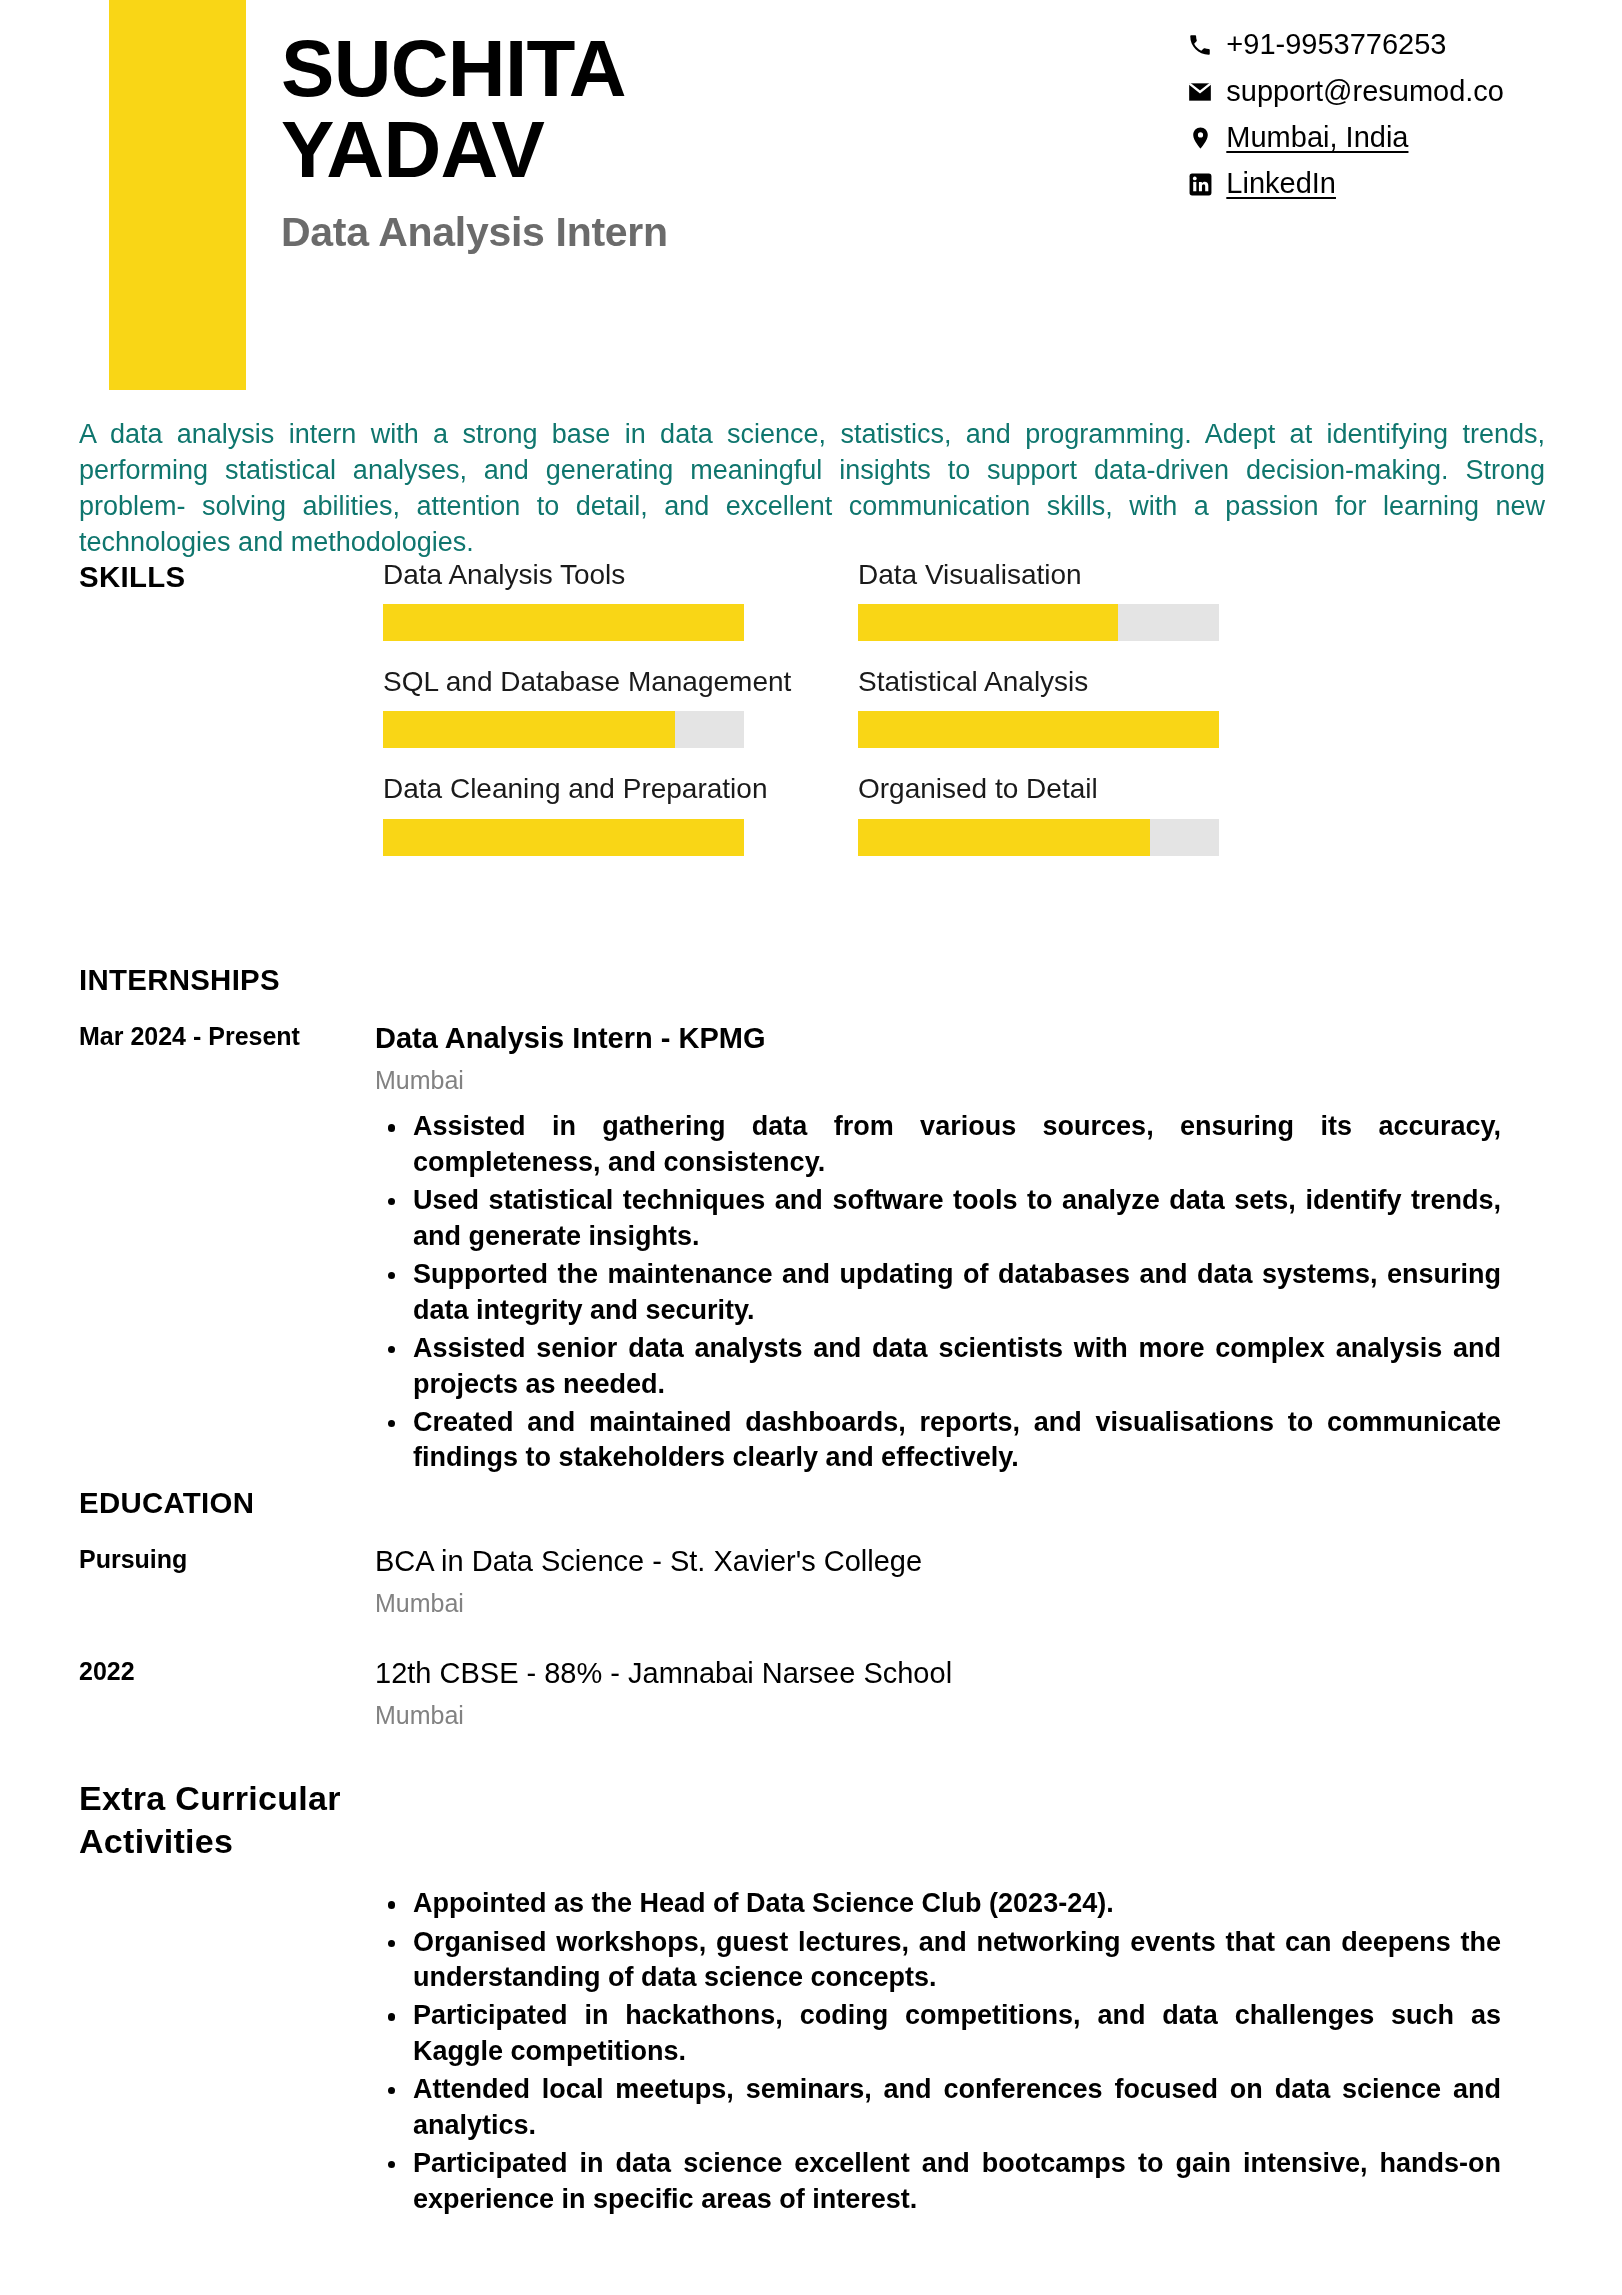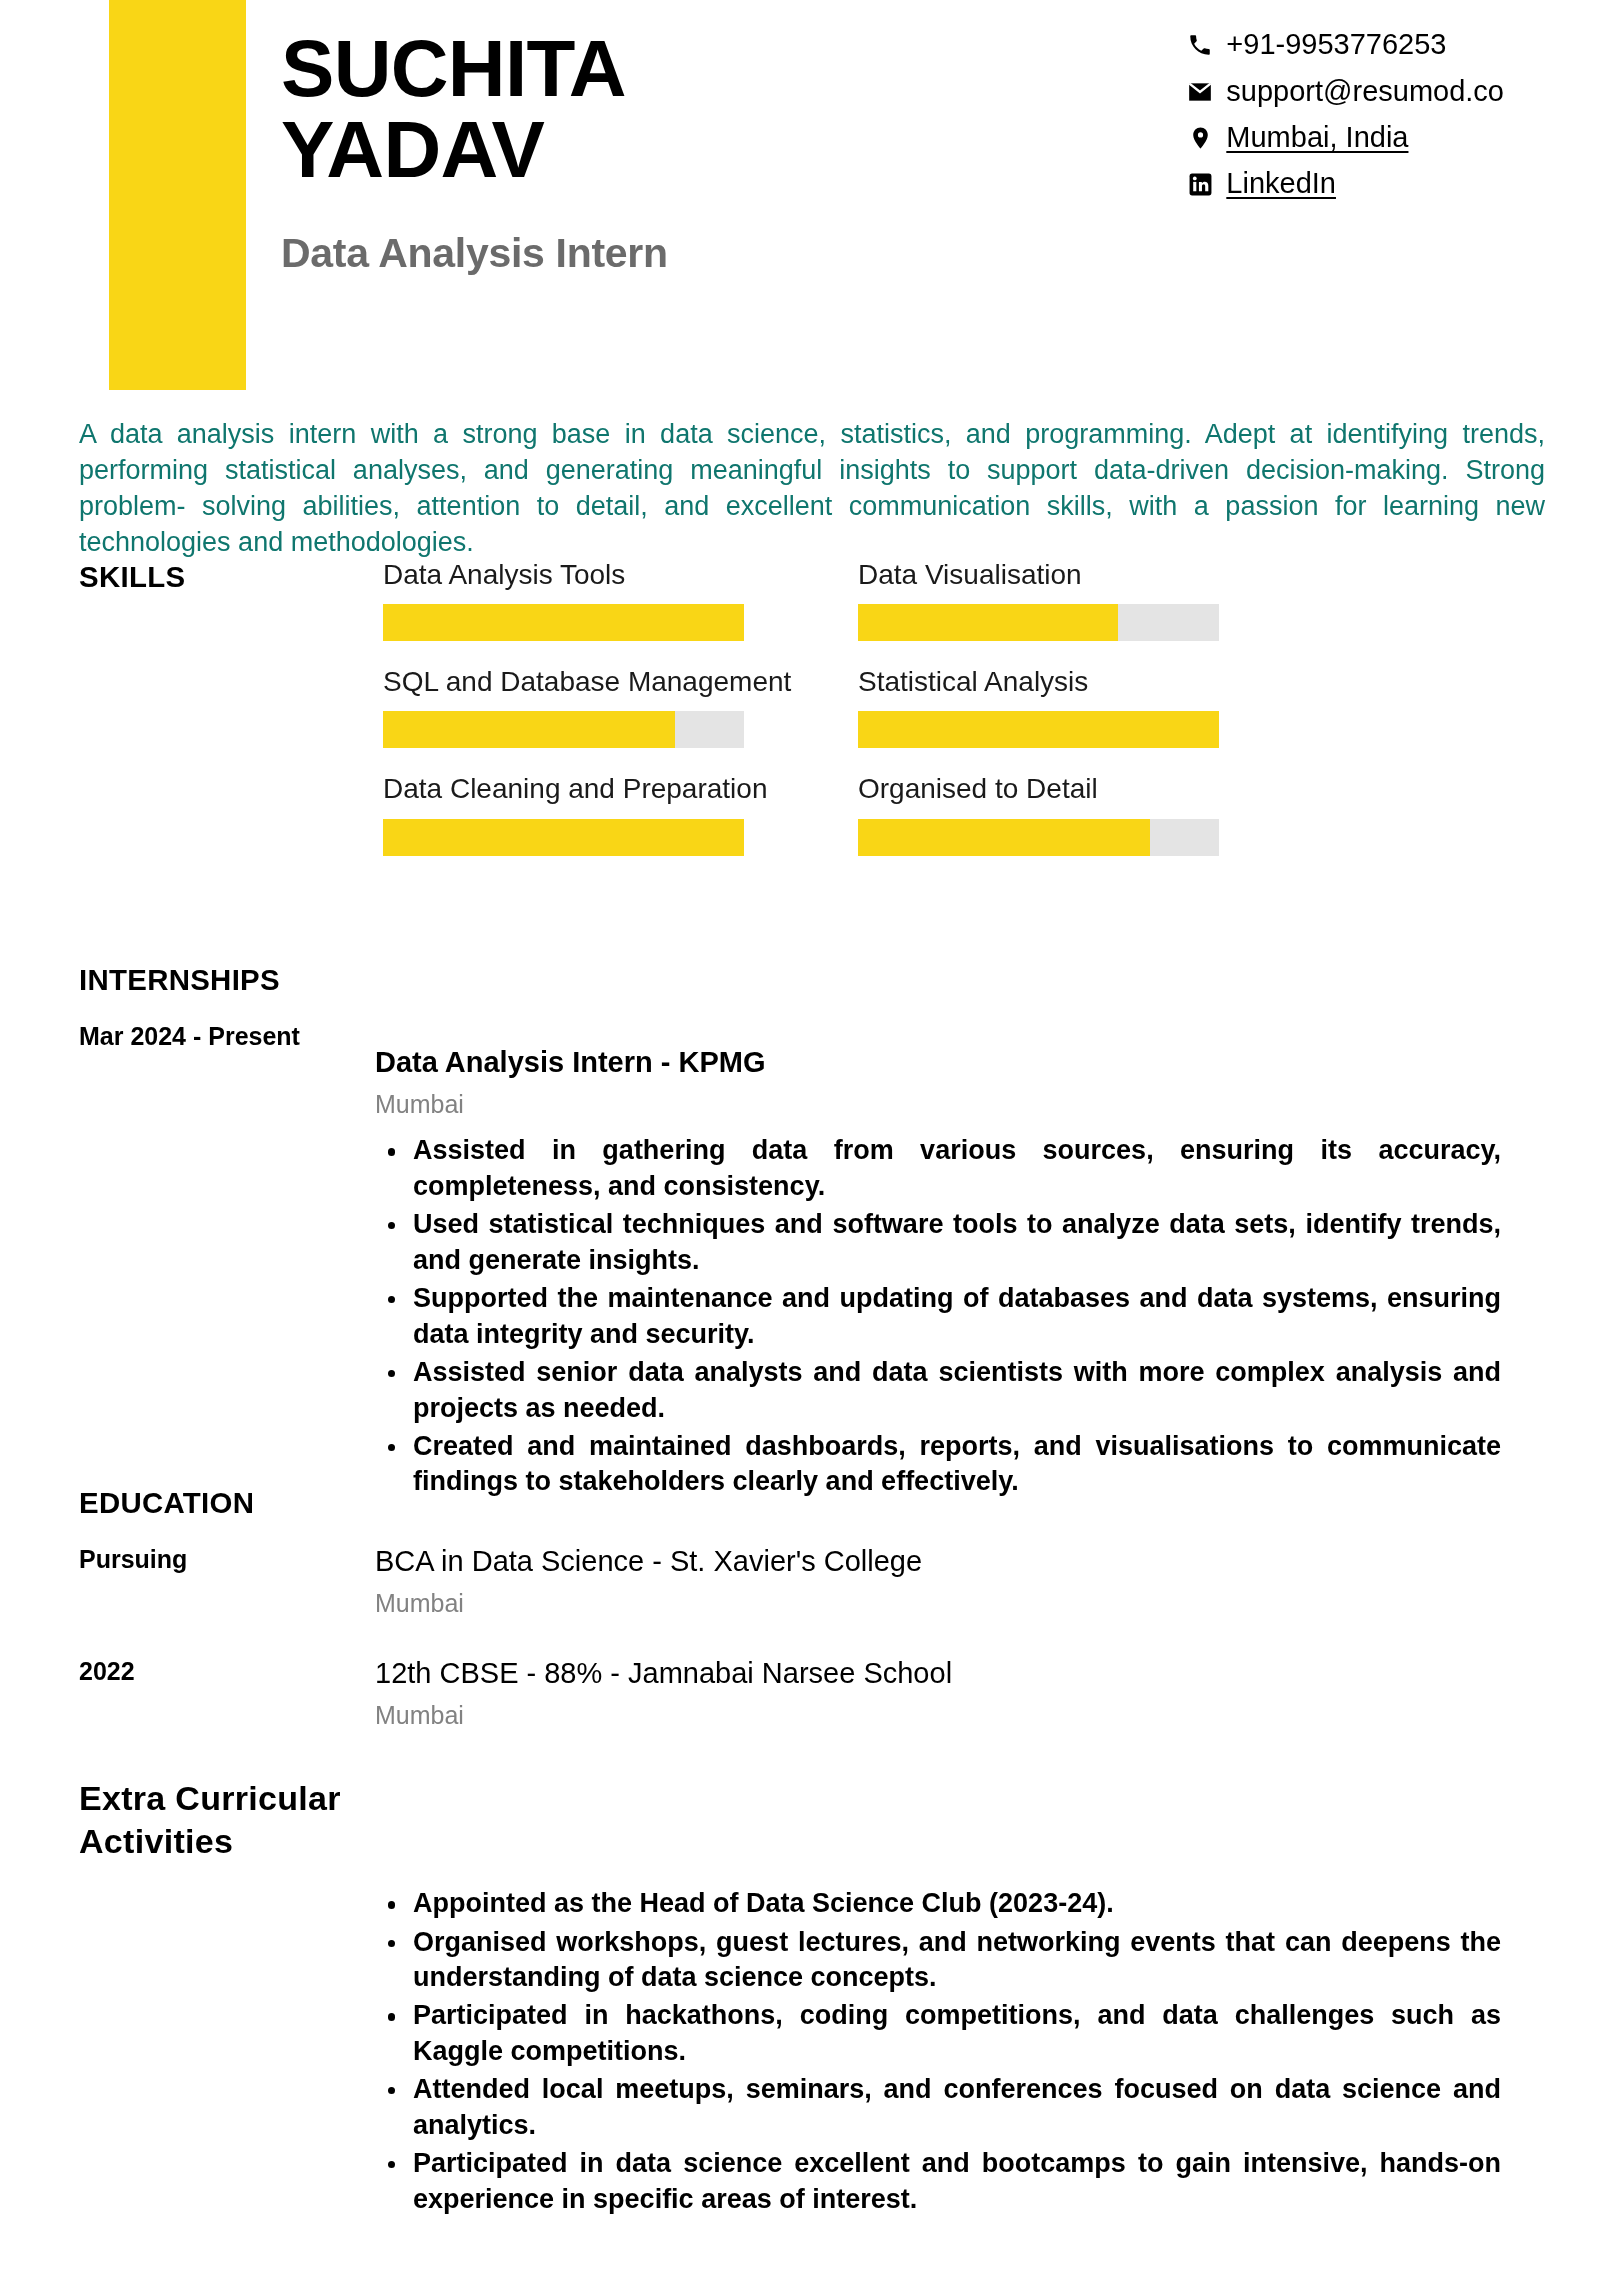--- a/index.html
+++ b/index.html
@@ -42,21 +42,21 @@
   .name-line {
     font-size: 80px;
     font-weight: 700;
     line-height: 1.02;
     letter-spacing: -0.7px;
     color: #000000;
     font-family: "Liberation Sans", sans-serif;
   }
 
   .job-title {
-    margin-top: 39px;
+    margin-top: 18px;
     font-size: 41px;
     font-weight: 700;
     color: #6b6b6b;
     letter-spacing: -0.3px;
   }
 
   .contact-block {
     position: absolute;
     right: 118px;
     top: 29.4px;
@@ -163,21 +163,20 @@
   .entry-body {
     margin-left: 375px;
     width: 1126px;
   }
 
   .entry-title {
     font-size: 29px;
     font-weight: 700;
     color: #000000;
     line-height: 1.2;
-    margin-top: 24px;
   }
 
   .entry-sub {
     margin-top: 9.2px;
     font-size: 25px;
     color: #828282;
     line-height: 1.2;
   }
 
   ul.bullets {

